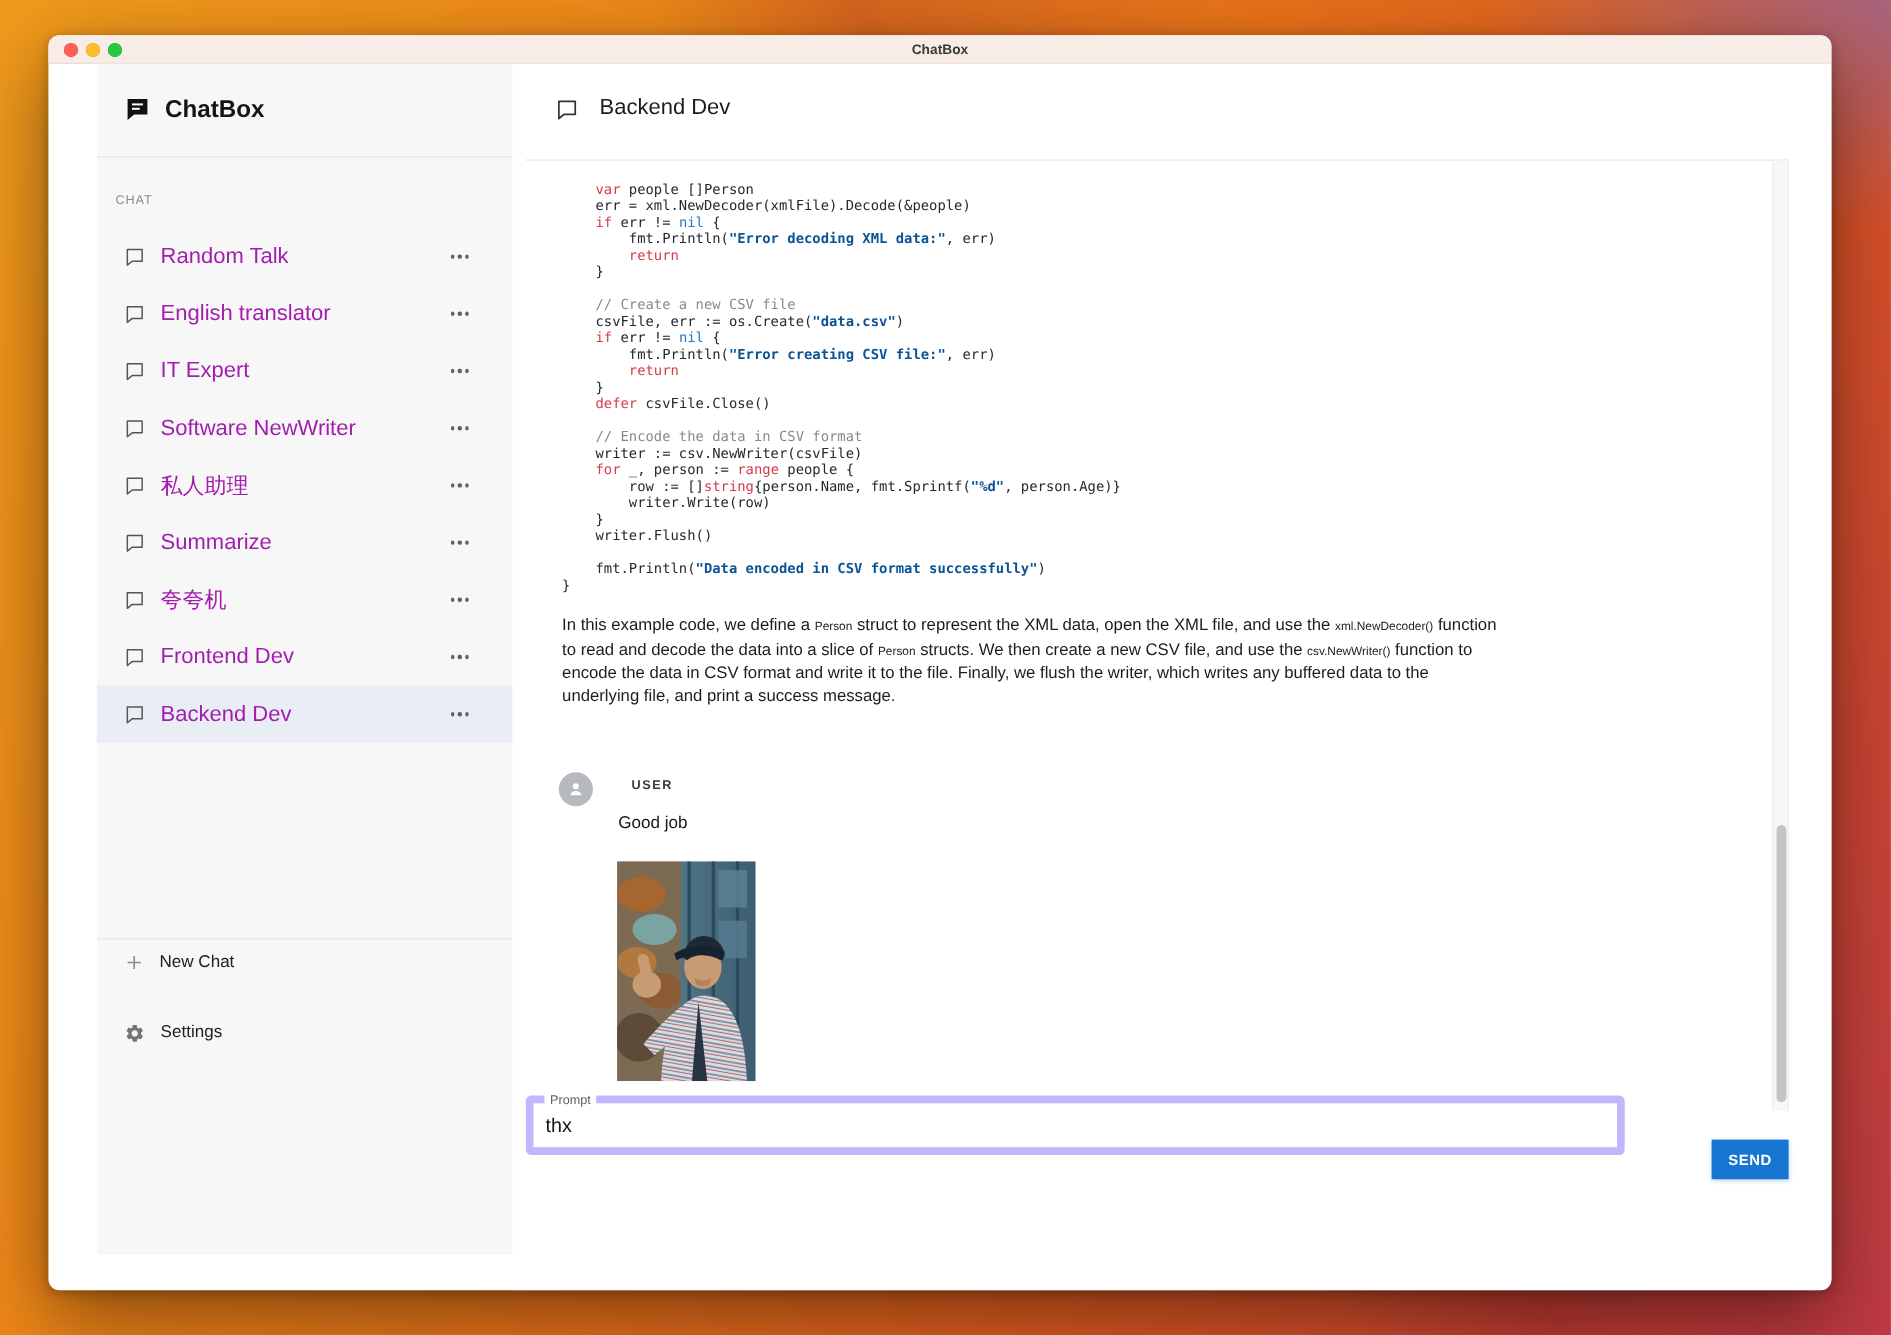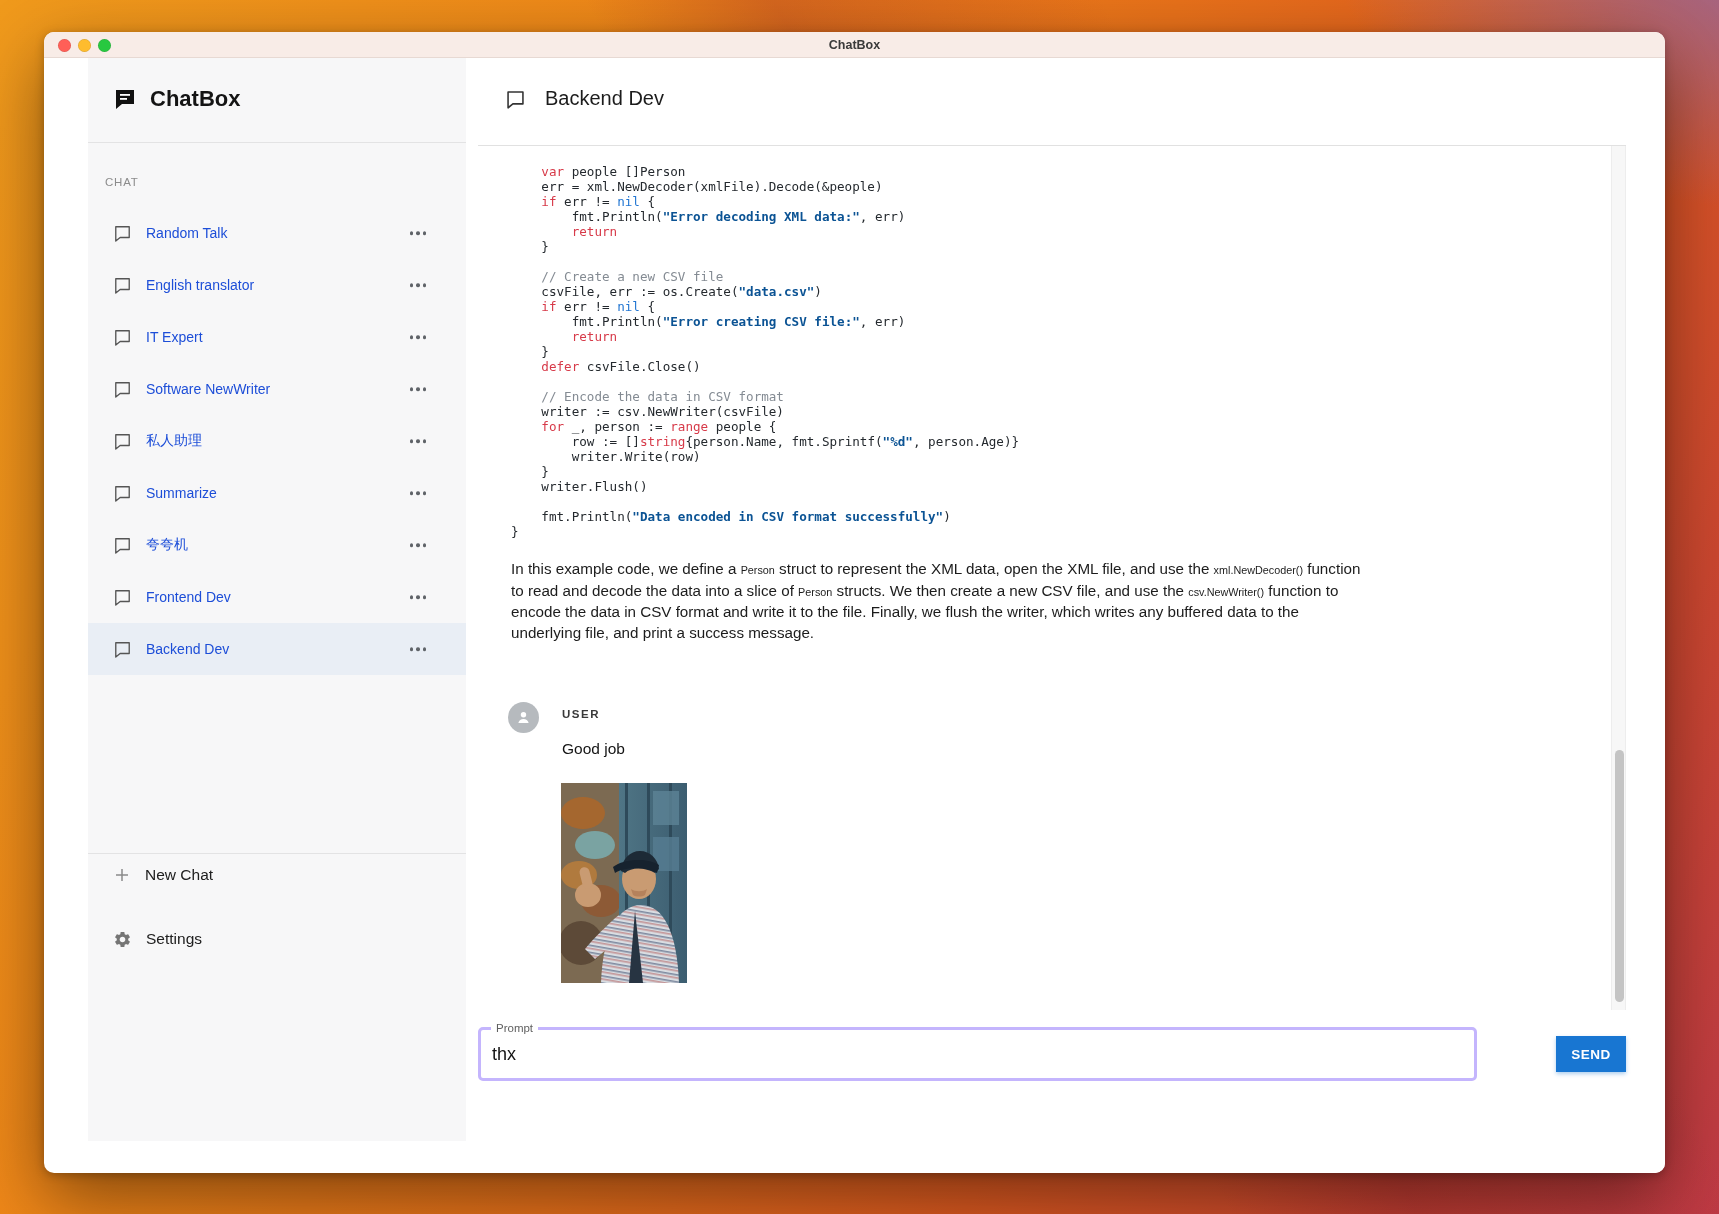--- a/index.html
+++ b/index.html
@@ -29,21 +29,21 @@
   
   .sidebar{ position:absolute; left:44px; top:26px; width:378px; height:1083px; background:#f7f7f8; }
   .logo-row{ position:absolute; left:25px; top:28px; display:flex; align-items:center; gap:13px; }
   .logo-row .app-name{ font-size:22px; font-weight:600; color:#141414; }
   .sb-divider{ position:absolute; left:0; right:0; height:1px; background:#e3e3e4; }
   .section-label{ position:absolute; left:17px; top:118px; font-size:11.5px; color:#8c8c8c; letter-spacing:.8px; }
   .chat-list{ position:absolute; left:0; right:0; top:149px; }
   .chat-item{ position:relative; height:52px; display:flex; align-items:center; padding-left:25px; cursor:pointer; }
   .chat-item.selected{ background:#e9eef5; }
   .chat-item .bubble{ width:19px; height:19px; flex:0 0 19px; }
-  .chat-item .chat-label{ margin-left:14px; font-size:14px; color:#1d4ed8; }
+  .chat-item .chat-label{ margin-left:14px; font-size:20px; color:#a21caf; }
   .dots{ position:absolute; right:40px; top:50%; transform:translateY(-50%); display:flex; gap:3px; }
   .dots i{ width:3.5px; height:3.5px; border-radius:50%; background:#5f6368; }
   .row-btn{ position:absolute; left:0; right:0; height:52px; display:flex; padding-left:25px; cursor:pointer; }
   .row-btn .lbl{ margin-left:14px; font-size:15.5px; color:#202020; }
   
   .main{ position:absolute; left:422px; top:26px; right:0; bottom:0; background:#fff; }
   .main-header-icon{ position:absolute; left:39px; top:31px; }
   .main-title{ position:absolute; left:79px; top:29px; font-size:20px; font-weight:500; color:#1c1c1c; }
   .main-divider{ position:absolute; left:12px; top:87px; width:1148px; height:1px; background:#e1e1e1; }
   .scroll-area{ position:absolute; left:12px; top:88px; width:1133px; height:864px; overflow:hidden; }
@@ -52,31 +52,31 @@
   .tok-k{ color:var(--code-keyword); }
   .tok-l{ color:var(--code-literal); }
   .tok-s{ color:var(--code-string); font-weight:700; }
   .tok-c{ color:var(--code-comment); }
   .tok-p{ color:var(--code-fg); }
   .explanation{ position:absolute; left:33px; top:413px; width:852px;
     font-size:15.2px; line-height:20.5px; color:#1c1c1c; }
   .explanation code{ font-family:Liberation Sans, sans-serif; font-size:10.8px; color:#1c1c1c; }
   .avatar{ position:absolute; left:30px; top:556px; width:31px; height:31px; border-radius:50%;
     background:#b6babe; display:flex; align-items:center; justify-content:center; }
-  .role-label{ position:absolute; left:84px; top:562px; font-size:11.5px; font-weight:600;
+  .role-label{ position:absolute; left:96px; top:562px; font-size:11.5px; font-weight:600;
     letter-spacing:1.5px; color:#3a3a3a; }
   .msg-text{ position:absolute; left:84px; top:594px; font-size:15.5px; color:#141414; }
   .photo{ position:absolute; left:83px; top:637px; width:126px; height:200px; overflow:hidden; }
   
   .sb-track{ position:absolute; left:1145px; top:88px; width:15px; height:864px; background:#f7f7f7;
     border-left:1px solid #ededed; border-right:1px solid #ededed; }
   .sb-thumb{ position:absolute; left:2.5px; top:604px; width:9px; height:252px; background:#c4c4c4; border-radius:5px; }
   
-  .prompt-box{ position:absolute; left:12px; top:969px; width:999px; height:54px;
-    border:3px solid #c4b5fd; border-radius:5px; }
+  .prompt-box{ position:absolute; left:12px; top:938px; width:999px; height:54px;
+    border:7px solid #c4b5fd; border-radius:5px; }
   .prompt-legend{ position:absolute; left:10px; top:-8px; background:#fff; padding:0 5px;
     font-size:11.5px; color:#5f5f5f; }
   .prompt-input{ position:absolute; left:11px; top:0; width:1040px; height:100%; border:none; outline:none;
     font-family:"Liberation Sans", sans-serif; font-size:18px; color:#141414; background:transparent; }
   .send-btn{ position:absolute; left:1090px; top:978px; width:70px; height:36px; border:none;
     background:var(--accent); color:#fff; font-family:"Liberation Sans", sans-serif; font-size:13.5px;
     font-weight:700; letter-spacing:.5px; border-radius:0; cursor:pointer;
     box-shadow:0 2px 4px rgba(25,118,210,.35); }
 </style>
 </head>

